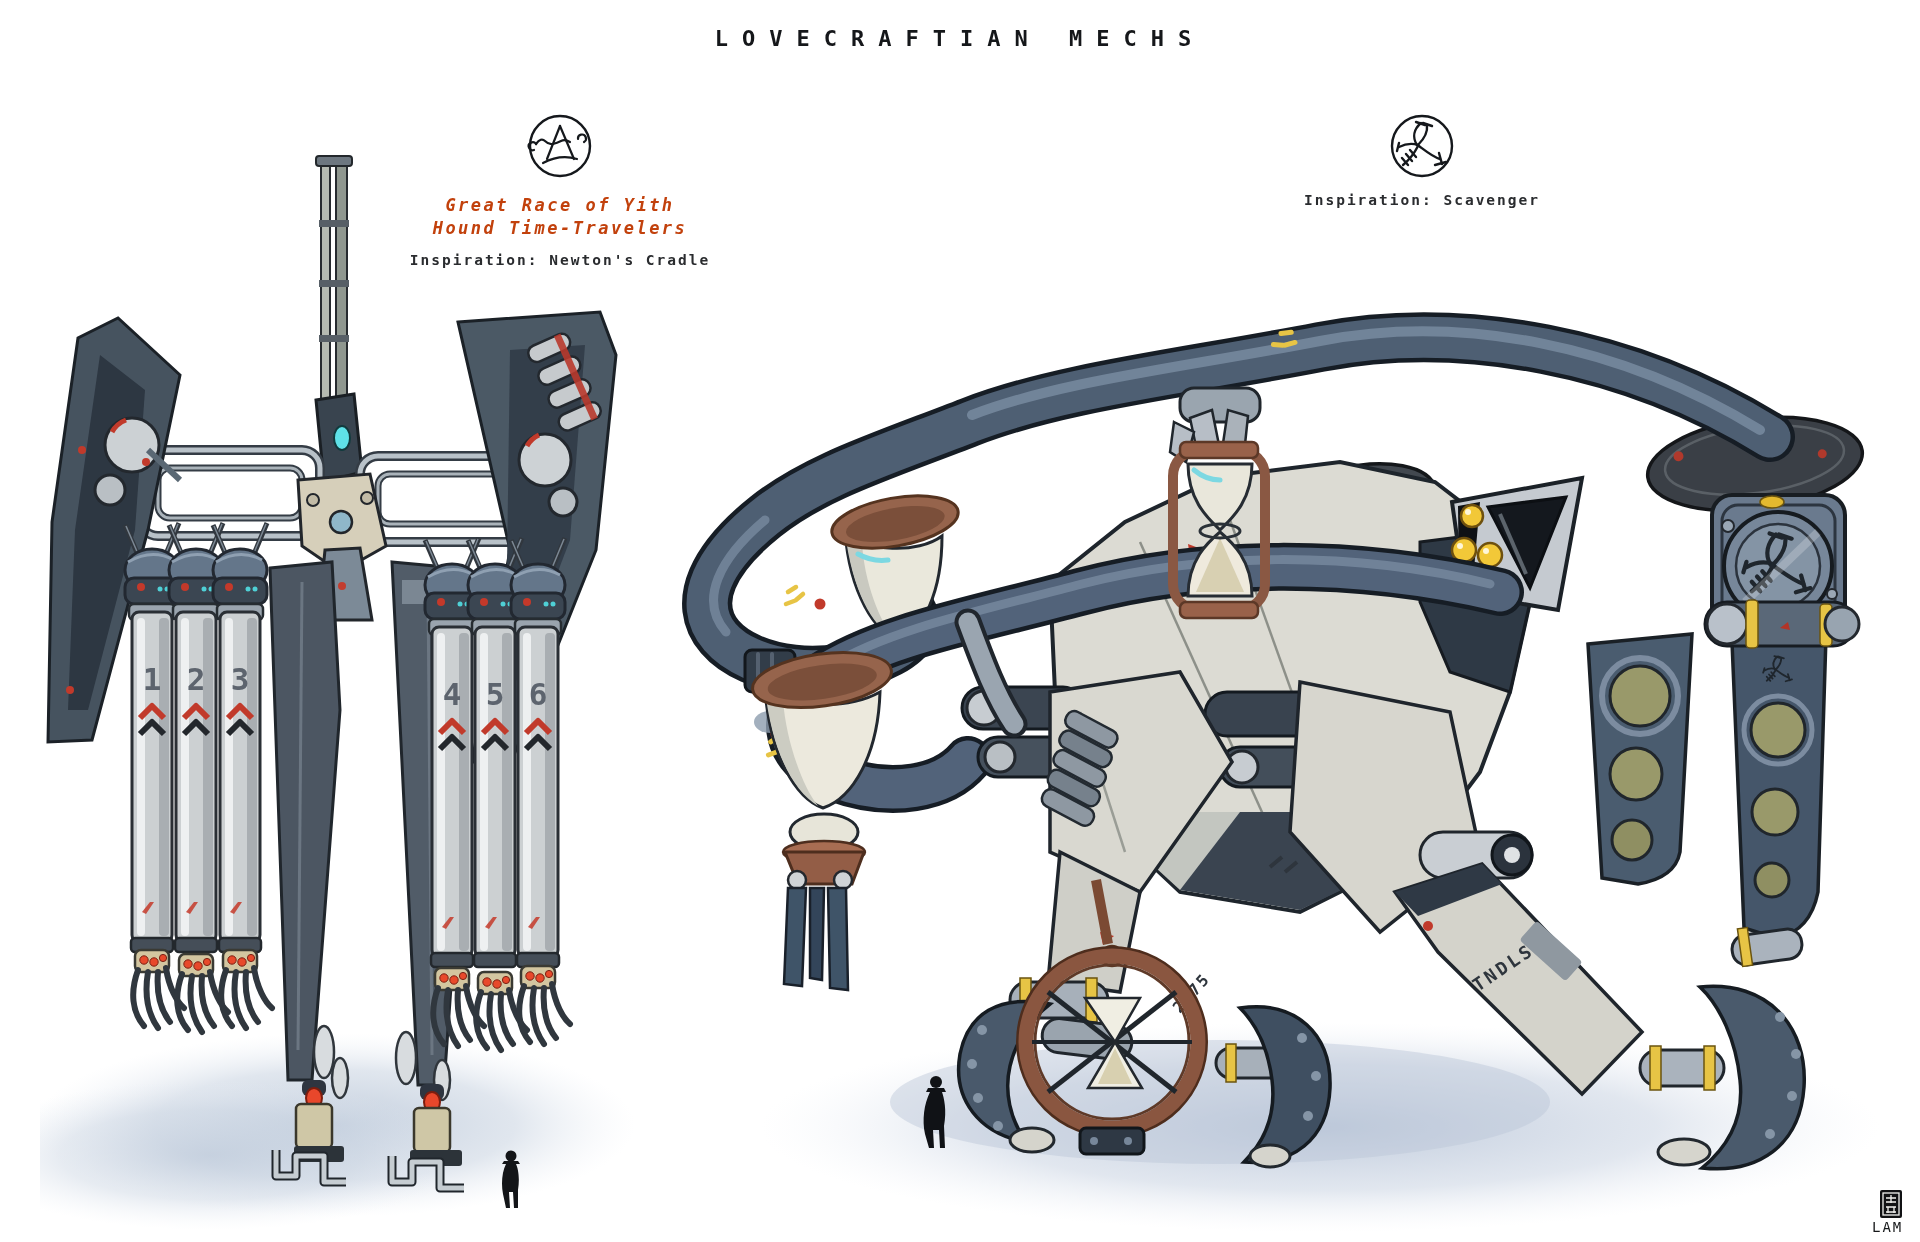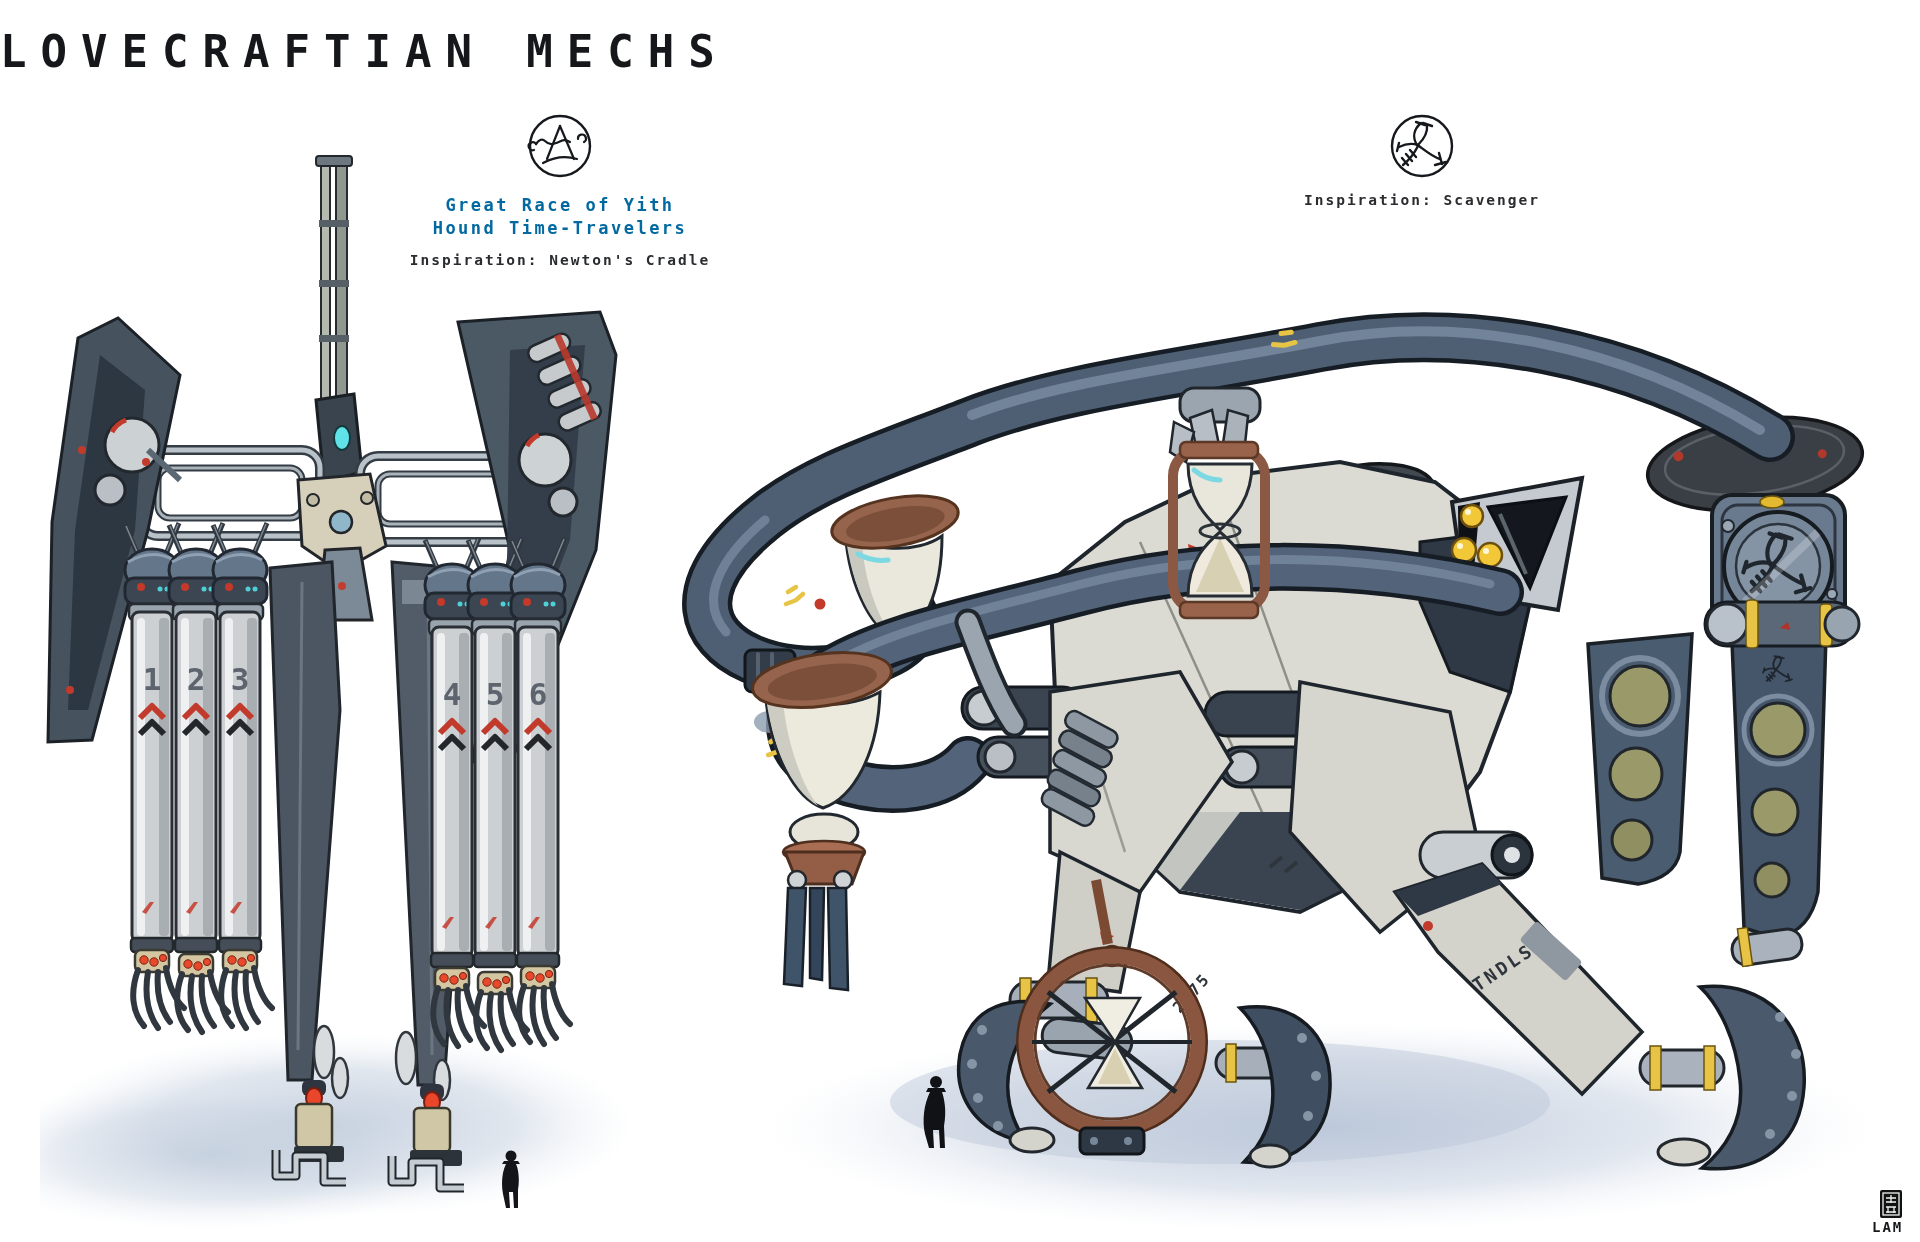--- a/index.html
+++ b/index.html
@@ -1,30 +1,30 @@
 <!DOCTYPE html>
 <html><head>
 <meta charset="utf-8">
 <style>
   html,body{margin:0;padding:0;background:#ffffff;}
   #canvas{position:relative;width:1920px;height:1242px;background:#ffffff;overflow:hidden;
           font-family:"DejaVu Sans Mono", monospace;color:#1d1f21;}
   .abs{position:absolute;}
-  #title{left:0;right:0;top:26px;font-size:44px;font-weight:bold;
+  #title{left:0;right:0;top:26px;text-align:center;font-size:22px;font-weight:bold;
          letter-spacing:14px;color:#15171a;}
   .annotation{width:380px;display:flex;flex-direction:column;align-items:center;}
   .annotation .names{margin-top:14px;text-align:center;font-size:17px;font-weight:bold;
-         letter-spacing:2.5px;line-height:1.35;color:#0369a1;}
+         letter-spacing:2.5px;line-height:1.35;color:#c2410c;font-style:italic;}
   .annotation .inspiration{margin-top:12px;text-align:center;font-size:14.5px;font-weight:bold;
          letter-spacing:2px;color:#2a2c2f;}
   #anno-yith{left:370px;top:112px;}
   #anno-tindalos{left:1232px;top:112px;}
   #signature{left:1868px;top:1190px;width:60px;display:flex;flex-direction:column;align-items:flex-start;}
   #seal-stamp{width:22px;height:28px;margin-left:12px;}
-  #artist-name{margin-top:1px;margin-left:4px;font-size:14px;font-weight:bold;letter-spacing:2px;color:#16181a;}
+  #artist-name{margin-top:1px;margin-left:4px;font-size:14px;font-weight:normal;letter-spacing:2px;color:#16181a;}
   svg text{user-select:none;}
   .pnum{font-family:"DejaVu Sans Mono",monospace;font-size:31px;font-weight:bold;fill:#5d646e;}
   .stencil{font-family:"DejaVu Sans Mono",monospace;font-weight:bold;fill:#2e353d;}
 </style>
 </head>
 <body>
 
 <div id="canvas">
 
   <div id="title" class="abs">LOVECRAFTIAN MECHS</div>

